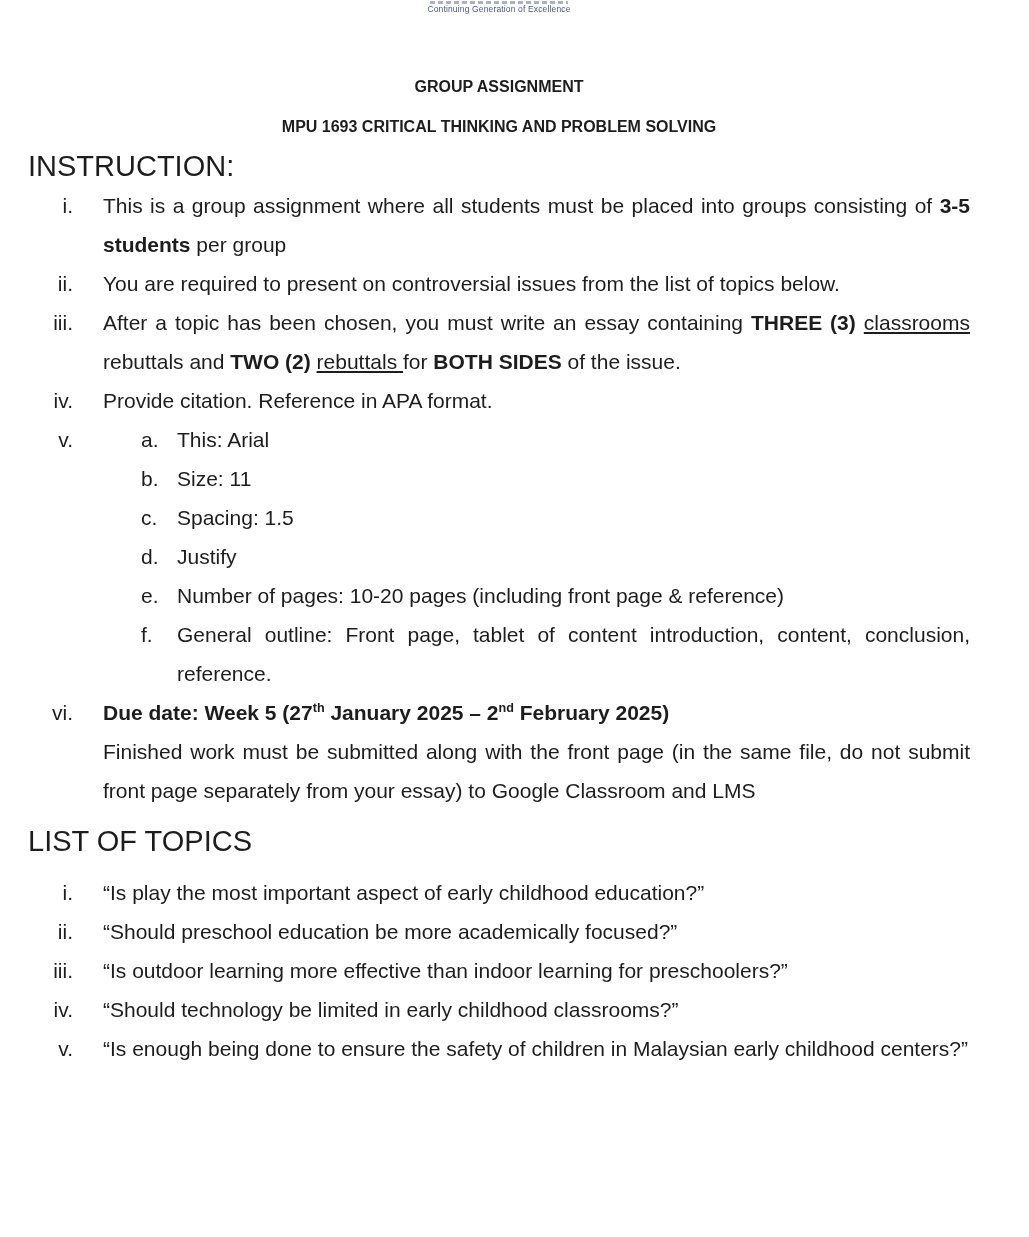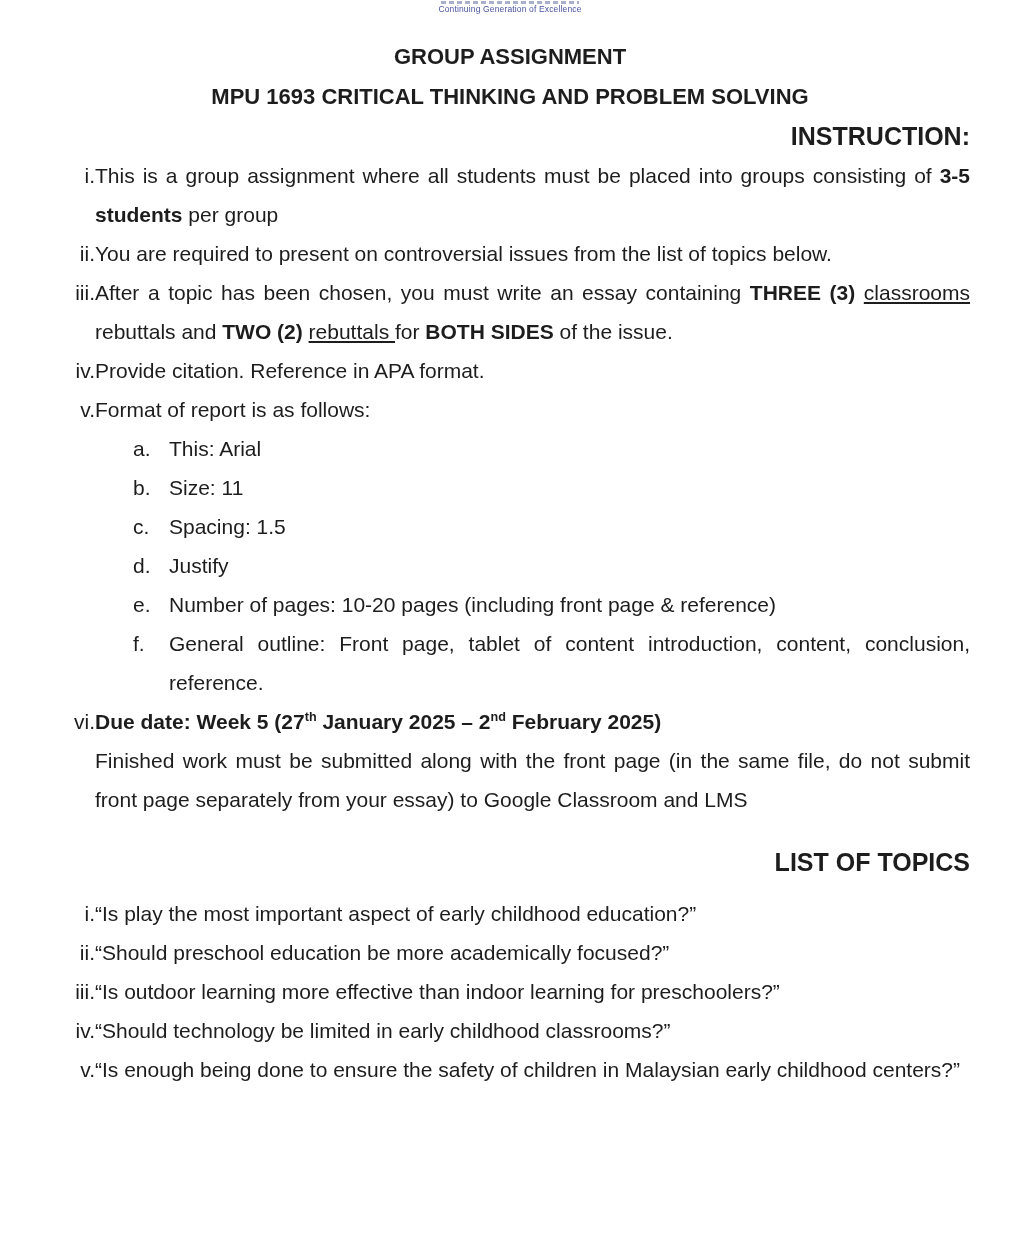--- a/index.html
+++ b/index.html
@@ -5,45 +5,45 @@
   html,body{margin:0;padding:0;background:#ffffff;}
   body{
     width:1029px;height:1237px;
     font-family:"Liberation Sans","DejaVu Sans",sans-serif;
     color:#1d1d1d;
     overflow:hidden;
   }
   .page{
     box-sizing:border-box;
     width:1029px;height:891px;
-    padding:0 59px 0 50px;
+    padding:0 59px 0 28px;
     background:#ffffff;
   }
   
   .doc-header{height:17px;padding-top:1px;text-align:center;}
   .cropped-line{
     width:138px;height:3px;margin:0 auto;
     background:repeating-linear-gradient(90deg,#9aa2c2 0 5px,rgba(255,255,255,0) 5px 8px);
     opacity:.85;
   }
   .tagline{
     font-size:8.5px;line-height:11px;letter-spacing:.15px;
     color:#4a55a0;
   }
   
-  .titles{margin-top:19px;text-align:center;font-weight:bold;font-size:22px;line-height:40px;}
+  .titles{margin-top:49px;text-align:center;font-weight:bold;font-size:16px;line-height:40px;}
   .titles p{margin:0;}
   
-  .section-heading{margin:0;font-weight:bold;font-size:25px;line-height:39px;text-align:right;}
-  .topics-heading{margin-top:24px;margin-bottom:12px;}
+  .section-heading{margin:0;font-weight:normal;font-size:29px;line-height:39px;}
+  .topics-heading{margin-top:12px;margin-bottom:12px;}
   
   .list{font-size:21px;line-height:39px;}
   .li{display:flex;align-items:flex-start;}
   .num{flex:0 0 45px;text-align:right;white-space:nowrap;}
-  .body{flex:1 1 auto;text-align:justify;min-width:0;}
+  .body{flex:1 1 auto;margin-left:30px;text-align:justify;min-width:0;}
   .para{margin:0;}
   .sublist{margin-left:38px;}
   .sublist .num{flex:0 0 20px;text-align:left;}
   .sublist .body{margin-left:16px;text-align:justify;}
   
   .b{font-weight:bold;}
   .u{text-decoration:underline;}
   .sup{vertical-align:super;font-size:0.6em;line-height:0;}
 </style>
 </head>
@@ -84,21 +84,20 @@
       </div>
       <div class="li">
         <span class="num">iv.</span>
         <div class="body">
           <p class="para"><span>Provide citation. Reference in APA format.</span></p>
         </div>
       </div>
       <div class="li">
         <span class="num">v.</span>
         <div class="body">
-          <p class="para"><span>Format of report is as follows:</span></p>
           <div class="sublist">
             <div class="li">
               <span class="num">a.</span>
               <div class="body">
                 <p class="para"><span>This: Arial</span></p>
               </div>
             </div>
             <div class="li">
               <span class="num">b.</span>
               <div class="body">

